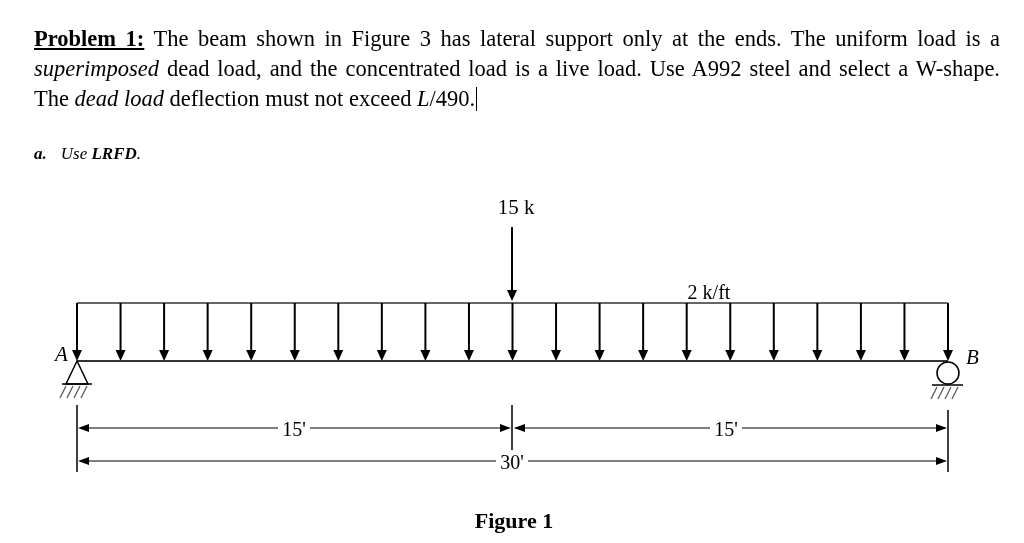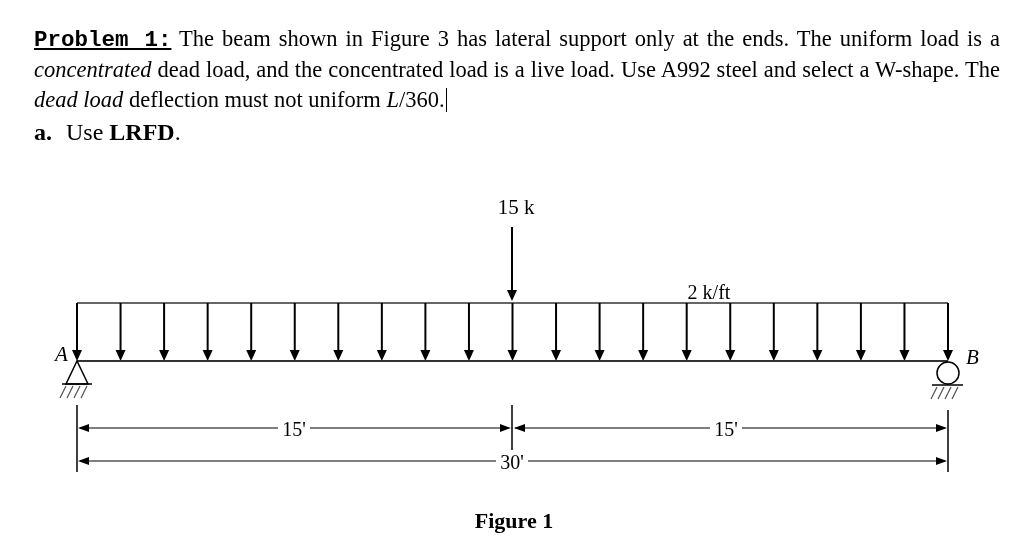--- a/index.html
+++ b/index.html
@@ -1,31 +1,31 @@
 <!DOCTYPE html>
 <html><head>
 <meta charset="utf-8">
 <style>
   html, body { margin: 0; padding: 0; background: #ffffff; }
   body { width: 1024px; height: 543px; position: relative; overflow: hidden;
          font-family: "Liberation Serif", "DejaVu Serif", serif; color: #000; }
   .para { position: absolute; left: 34px; top: 24px; width: 966px;
           font-size: 22.5px; line-height: 30px; text-align: justify; text-align-last: left; }
-  .para b.hd { text-decoration: underline; font-family: Liberation Mono, monospace; }
+  .para b.hd { text-decoration: underline; }
   .cursor { display: inline-block; width: 1px; height: 24px; background: #000; vertical-align: -5px; margin-left: 1px; }
-  .part { position: absolute; left: 34px; top: 119px; font-size: 24px; }
+  .part { position: absolute; left: 34px; top: 144px; font-size: 17px; font-style: italic; }
   .part .lbl { font-weight: bold; margin-right: 14px; }
   svg.fig { position: absolute; left: 0; top: 0; }
   .fig text { font-family: "Liberation Serif", "DejaVu Serif", serif; }
 </style>
 </head>
 <body>
 
 <div class="para">
-  <b class="hd">Problem 1:</b><span> The beam shown in Figure 3 has lateral support only at the ends. The uniform load is a </span><i>concentrated</i><span> dead load, and the concentrated load is a live load. Use A992 steel and select a W-shape. The </span><i>dead load</i><span> deflection must not uniform </span><i>L</i><span>/360.</span><span class="cursor"></span>
+  <b class="hd">Problem 1:</b><span> The beam shown in Figure 3 has lateral support only at the ends. The uniform load is a </span><i>superimposed</i><span> dead load, and the concentrated load is a live load. Use A992 steel and select a W-shape. The </span><i>dead load</i><span> deflection must not exceed </span><i>L</i><span>/490.</span><span class="cursor"></span>
 </div>
 
 <div class="part">
   <span class="lbl">a.</span><span>Use </span><b>LRFD</b><span>.</span>
 </div>
 
 <svg class="fig" width="1024" height="543" viewBox="0 0 1024 543">
   <defs>
     <marker id="ah" markerWidth="10" markerHeight="10" refX="5" refY="9" orient="auto" markerUnits="userSpaceOnUse">
       <path d="M0,0 L10,0 L5,10 Z" fill="#000"></path>

